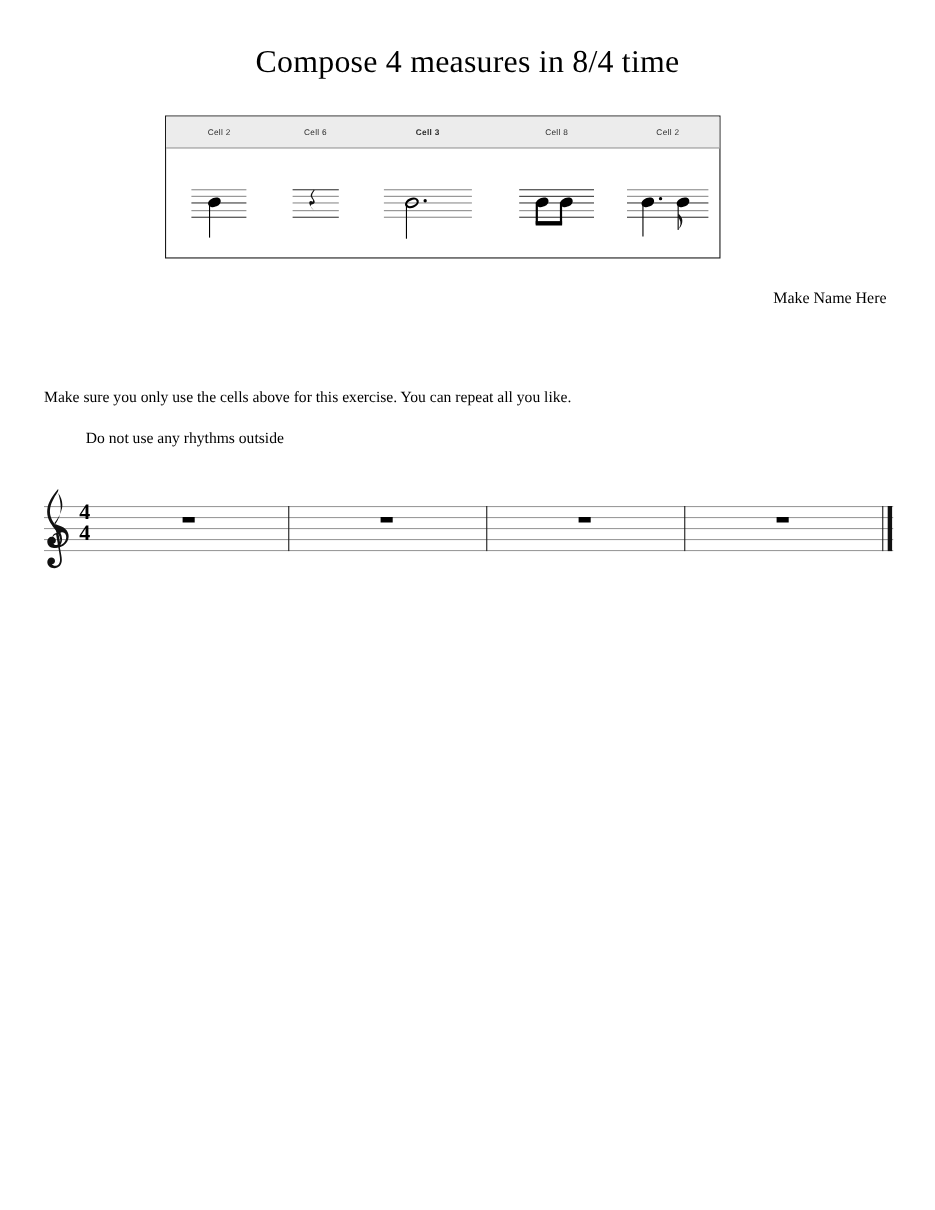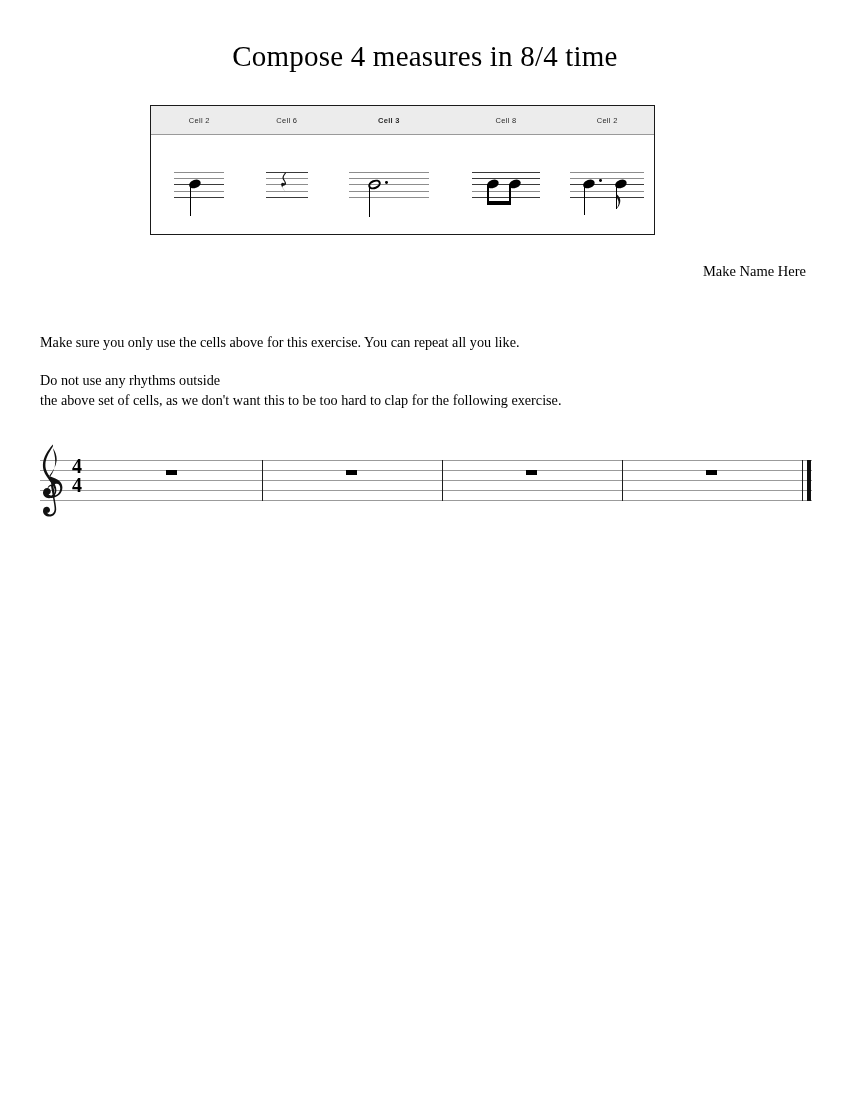--- a/index.html
+++ b/index.html
@@ -146,27 +146,27 @@
     width: 806px;
     text-align: right;
     font-size: 14.5px;
     font-family: "Liberation Serif", "DejaVu Serif", serif;
   }
 
   
   .instructions {
     position: absolute;
     left: 40px;
-    top: 332px;
+    top: 351px;
     width: 760px;
     font-size: 14.2px;
     line-height: 20px;
     font-family: "Liberation Serif", "DejaVu Serif", serif;
   }
-  .instr-p2 { margin-top: 18px; }
+  .instr-p2 { margin-top: 18px; margin-left: 38px; }
   .instr-line { display: block; }
 
   
   .system {
     position: absolute;
     left: 40px;
     top: 460px;
     width: 772px;
     height: 60px;
   }
@@ -312,21 +312,20 @@
 
   </div>
 </div>
 
 <div class="name-line">Make Name Here</div>
 
 <div class="instructions">
   <div>Make sure you only use the cells above for this exercise. You can repeat all you like.</div>
   <div class="instr-p2">
     <span class="instr-line">Do not use any rhythms outside</span>
-    <span class="instr-line">the above set of cells, as we don't want this to be too hard to clap for the following exercise.</span>
   </div>
 </div>
 
 <div class="system">
 
   <div class="staff-lines">
     <div class="line" style="top:0px;"></div>
     <div class="line" style="top:10px;"></div>
     <div class="line" style="top:20px;"></div>
     <div class="line" style="top:30px;"></div>

